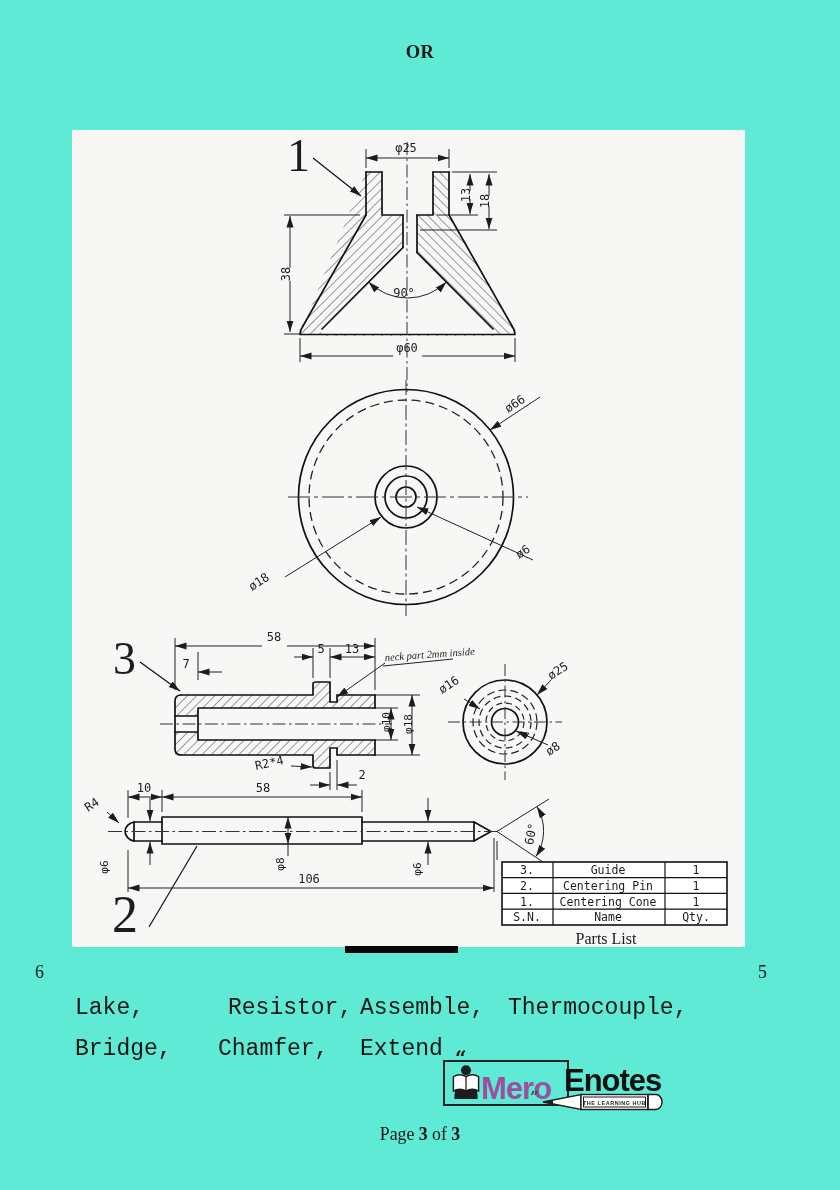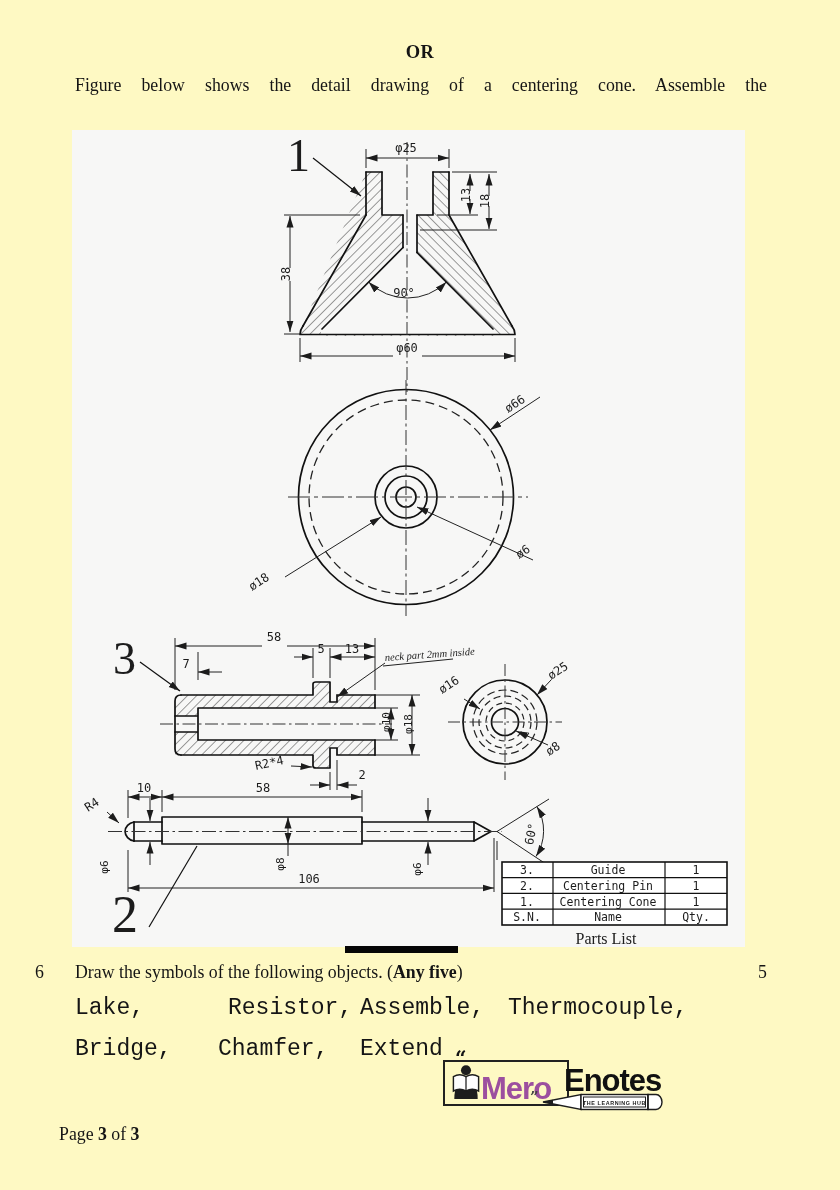--- a/index.html
+++ b/index.html
@@ -1,16 +1,16 @@
 <!DOCTYPE html>
 <html><head>
 <meta charset="utf-8">
 <style>
   html,body{margin:0;padding:0;background:#ffffff;}
-  #page{position:relative;width:840px;height:1190px;background:#fef9c3;overflow:hidden;
+  #page{position:relative;width:840px;height:1190px;background:#5eead4;overflow:hidden;
         font-family:"Liberation Serif", serif;color:#151515;}
   .abs{position:absolute;}
   #or-title{left:75px;top:42px;width:690px;text-align:center;font-weight:bold;font-size:18.5px;letter-spacing:.5px;}
   .intro{left:75px;width:692px;font-size:17.8px;line-height:23px;}
   #intro1{top:74px;text-align:justify;text-align-last:justify;}
   #intro2{top:97px;}
   svg text{font-family:"DejaVu Sans Mono", monospace;fill:#1c1c1c;}
   svg .dim{font-size:12px;}
   svg .dimS{font-size:11px;}
   svg .note{font-size:10.5px;font-family:"Liberation Serif",serif;font-style:italic;}
@@ -22,30 +22,29 @@
   #q6-line{left:75px;top:962px;width:692px;}
   #q6-marks{right:73px;top:962px;}
   .word{font-size:23px;font-family:Liberation Mono, monospace;}
   
   #logo-box{left:443px;top:1060px;width:122px;height:42px;border:2.5px solid #222;}
   #logo-quote-open{left:455px;top:1046px;font-size:20px;font-weight:bold;font-family:"DejaVu Serif",serif;}
   #logo-quote-close{left:530px;top:1088px;font-size:15px;font-weight:bold;font-family:"DejaVu Serif",serif;color:#444;}
   .logo-word{top:1063px;font-family:"Liberation Sans", sans-serif;font-weight:bold;font-size:31px;letter-spacing:-1px;}
   #logo-mero{left:481px;color:#9c4f9f;margin-top:8px;}
   #logo-enotes{left:564px;color:#111;text-align:center;}
-  #footer{left:59px;top:1124px;width:690px;font-size:17.8px;}
+  #footer{left:75px;top:1124px;width:690px;text-align:center;font-size:17.8px;}
   .b{font-weight:bold;}
 </style>
 </head>
 <body>
 
 <div id="page">
 
   <div class="abs" id="or-title">OR</div>
-  <div class="abs intro" id="intro1">Figure below shows the detail drawing of a centering cone. Assemble the</div>
 
   <svg class="abs" style="left:0;top:0;" width="840" height="1190" viewBox="0 0 840 1190">
     <defs>
       <marker id="ar" markerUnits="userSpaceOnUse" markerWidth="12" markerHeight="9" viewBox="0 0 12 9" refX="11.5" refY="4.5" orient="auto-start-reverse">
         <path d="M0,1 L11.5,4.5 L0,8 z" fill="#1c1c1c"></path>
       </marker>
       <pattern id="h1" width="6.5" height="6.5" patternUnits="userSpaceOnUse" patternTransform="rotate(45)">
         <line x1="0" y1="0" x2="0" y2="6.5" stroke="#3a3a3a" stroke-width="1"></line>
       </pattern>
       <pattern id="h2" width="6.5" height="6.5" patternUnits="userSpaceOnUse" patternTransform="rotate(-45)">
@@ -241,21 +240,20 @@
       <text class="tbl" x="527" y="921" text-anchor="middle">S.N.</text>
       <text class="tbl" x="608" y="921" text-anchor="middle">Name</text>
       <text class="tbl" x="696" y="921" text-anchor="middle">Qty.</text>
       <text class="cap" x="606" y="944" text-anchor="middle">Parts List</text>
     </g>
 
     <rect x="345" y="946" width="113" height="7" fill="#060606"></rect>
   </svg>
 
   <div class="abs q6" id="q6-num">6</div>
-  <div class="abs q6" id="q6-line"><span>Draw the symbols of the following objects. (</span><span class="b">Any five</span><span>)</span></div>
   <div class="abs q6" id="q6-marks">5</div>
 
   <span class="abs word" style="left:75px;top:995px">Lake,</span>
   <span class="abs word" style="left:228px;top:995px">Resistor,</span>
   <span class="abs word" style="left:360px;top:995px">Assemble,</span>
   <span class="abs word" style="left:508px;top:995px">Thermocouple,</span>
   <span class="abs word" style="left:75px;top:1036px">Bridge,</span>
   <span class="abs word" style="left:218px;top:1036px">Chamfer,</span>
   <span class="abs word" style="left:360px;top:1036px">Extend</span>
 

